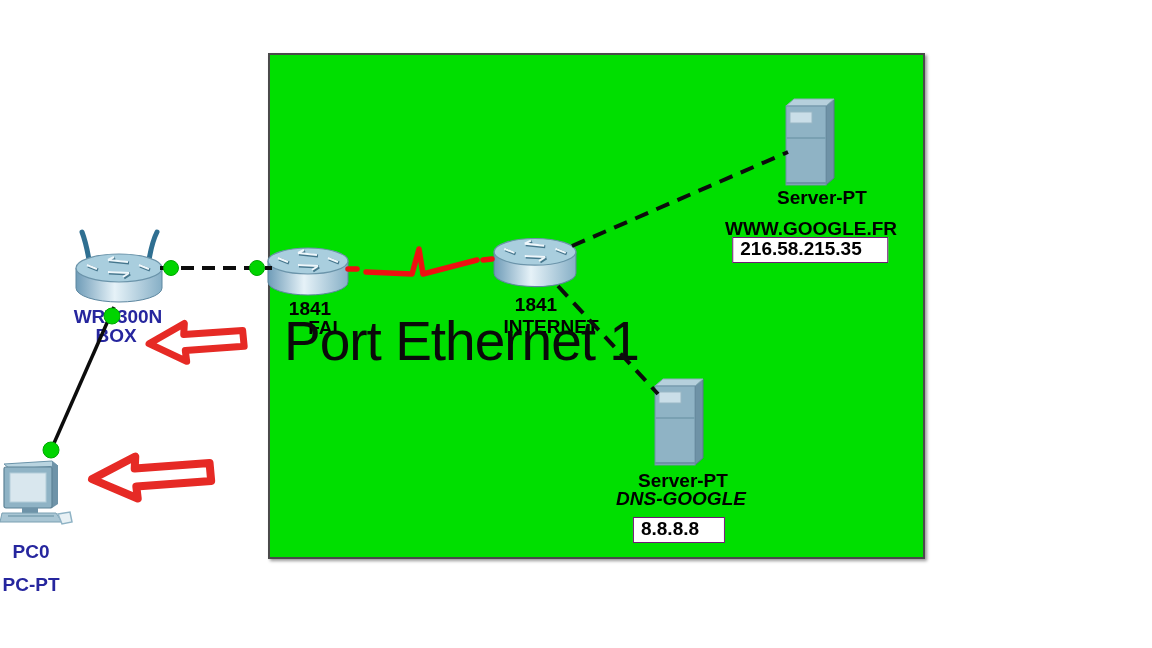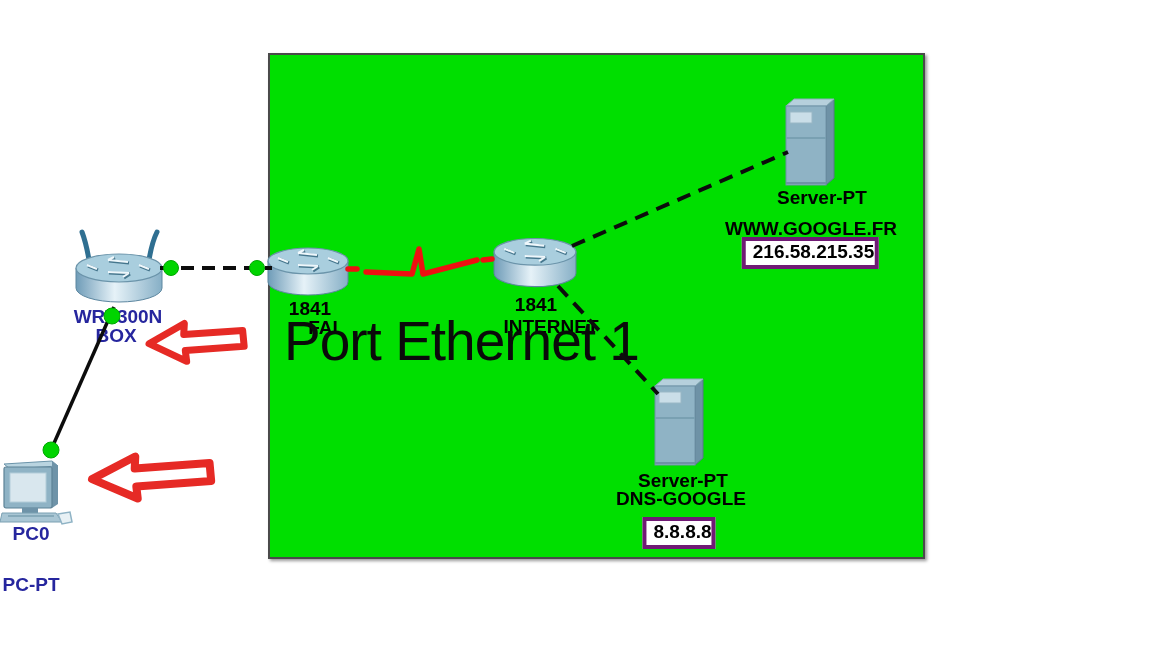--- a/index.html
+++ b/index.html
@@ -17,23 +17,23 @@
   .device{position:absolute;z-index:20;}
   .dlabel{
     position:absolute;transform:translateX(-50%);
     font-size:19px;font-weight:bold;line-height:1.0;white-space:nowrap;
     z-index:22;letter-spacing:0px;
   }
   .navy{color:#26269e;}
   .black{color:#000000;}
   .ip-note{
     position:absolute;transform:translateX(-50%);
-    background:#ffffff;border:4px solid #701a75;
+    background:#ffffff;border:1px solid #701a75;
     font-size:19px;font-weight:bold;color:#000;
-    padding:1px 0 2px 7px;white-space:nowrap;z-index:23;line-height:1.1;
+    padding:1px 25px 2px 7px;white-space:nowrap;z-index:23;line-height:1.1;
   }
   .annotation{
     position:absolute;font-size:55px;color:#0a0a0a;line-height:1.0;
     white-space:nowrap;z-index:40;letter-spacing:-1px;
   }
   .red-arrow{position:absolute;z-index:45;}
   svg{display:block;}
 </style>
 </head>
 <body>
@@ -74,21 +74,21 @@
       <polygon points="52,9 58,14 58,52 52,56" fill="#6e93a8"></polygon>
       <rect x="4" y="15" width="48" height="41" rx="2" fill="#8fb3c5" stroke="#5d8296" stroke-width="1.2"></rect>
       <rect x="10" y="21" width="36" height="29" fill="#d9e7ee" stroke="#b3cdd9"></rect>
       <rect x="22" y="56" width="16" height="5" fill="#6e93a8"></rect>
       <polygon points="2,61 56,61 62,70 0,70" fill="#a9c6d4" stroke="#7ba0b2" stroke-width="1"></polygon>
       <line x1="8" y1="64" x2="54" y2="64" stroke="#7ba0b2" stroke-width="1.5"></line>
       <polygon points="58,62 70,60 72,70 62,72" fill="#e8f1f5" stroke="#8fb3c5" stroke-width="1.5"></polygon>
     </svg>
   </div>
   <div class="dlabel navy" style="left:31px;top:531px;margin-top:44px;">PC-PT</div>
-  <div class="dlabel navy" style="left:31px;top:524px;">PC0</div>
+  <div class="dlabel navy" style="left:31px;top:542px;">PC0</div>
 
   <div class="device" style="left:266px;top:240px;">
     <svg width="84" height="58" viewBox="0 0 84 58">
       <defs>
         <linearGradient id="rbody1" x1="0" y1="0" x2="1" y2="0">
           <stop offset="0" stop-color="#6f9cb8"></stop>
             <stop offset="0.45" stop-color="#e6f2f8"></stop>
             <stop offset="1" stop-color="#86afc6"></stop>
         </linearGradient>
       </defs>
@@ -149,21 +149,21 @@
     <svg width="58" height="92" viewBox="0 0 58 92">
       <polygon points="44,10 52,3 52,82 44,89" fill="#6e92a6" stroke="#58788c" stroke-width="1"></polygon>
       <polygon points="4,10 44,10 52,3 12,3" fill="#b6d0dc" stroke="#8aacbc" stroke-width="1"></polygon>
       <rect x="4" y="10" width="40" height="79" fill="#8fb3c5" stroke="#6e92a6" stroke-width="1"></rect>
       <rect x="8" y="16" width="22" height="11" fill="#cadee8" stroke="#9ab8c6" stroke-width="1"></rect>
       <line x1="4" y1="42" x2="44" y2="42" stroke="#79a0b2" stroke-width="2"></line>
       <line x1="4" y1="87" x2="44" y2="87" stroke="#6e92a6" stroke-width="2"></line>
     </svg>
   </div>
   <div class="dlabel black" style="left:683px;top:471px;">Server-PT</div>
-  <div class="dlabel black" style="left:681px;top:489px;">DNS-GOOGLE</div>
+  <div class="dlabel black" style="left:681px;top:489px;font-style:italic;">DNS-GOOGLE</div>
   <div class="ip-note" style="left:679px;top:517px;">8.8.8.8</div>
 
   <div class="annotation" style="left:284px;top:314px;">Port Ethernet 1</div>
 
   <div class="red-arrow" style="left:144px;top:317px;transform:rotate(-2deg);">
     <svg width="106" height="50" viewBox="0 0 106 50">
       <polygon points="5,25 41,6 40,17 99,15 100,31 41,33 42,44" fill="#ffffff" stroke="#e62a25" stroke-width="7" stroke-linejoin="round"></polygon>
     </svg>
   </div>
   <div class="red-arrow" style="left:86px;top:449px;transform:rotate(-2deg);">

